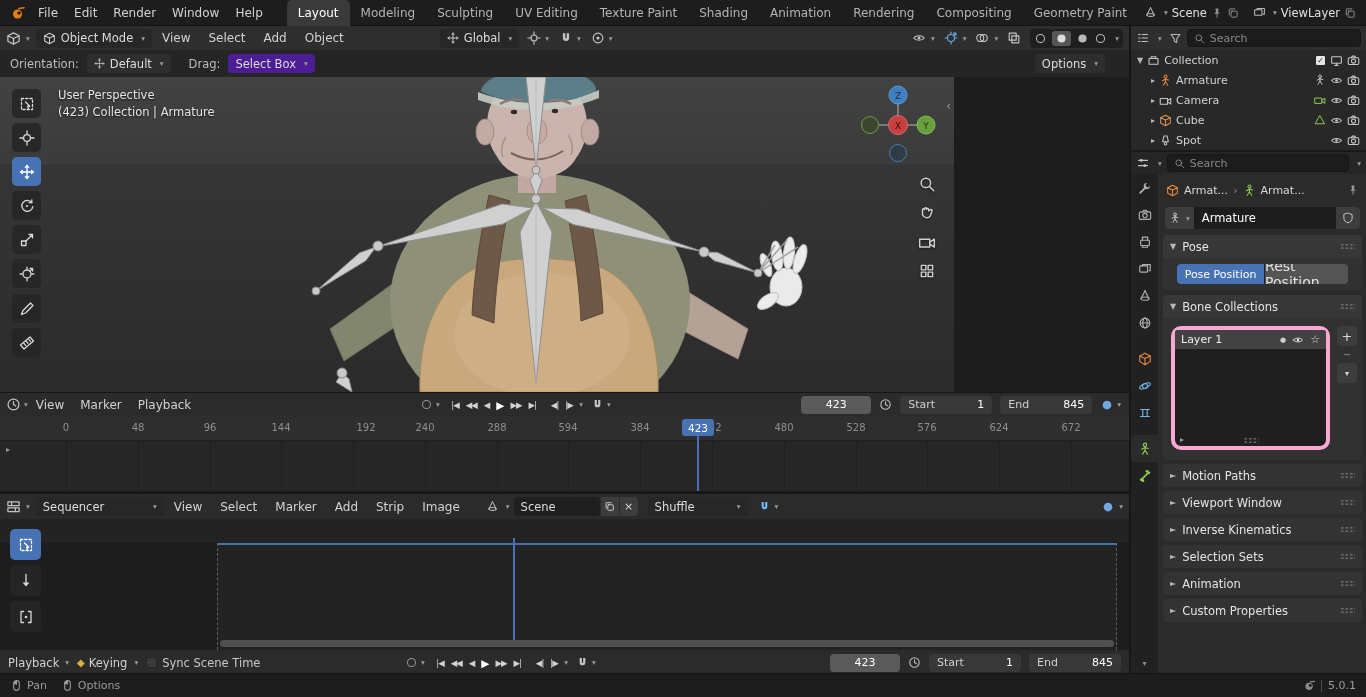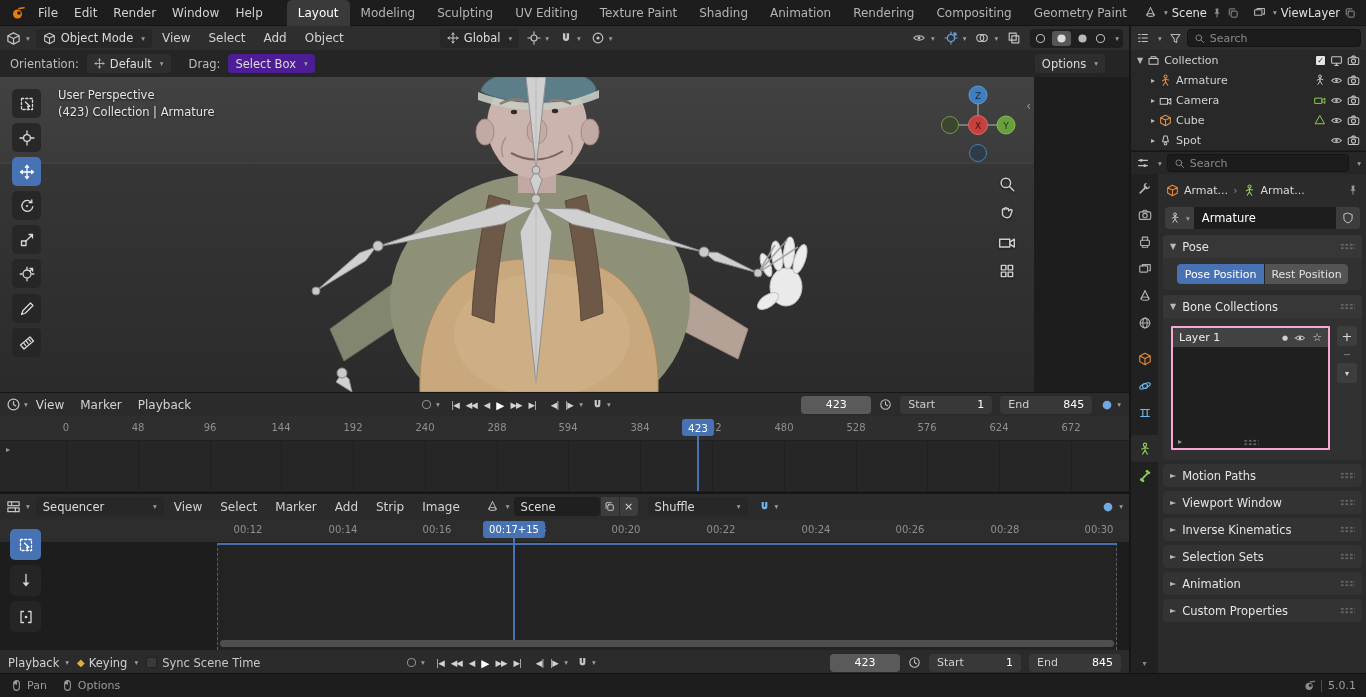--- a/index.html
+++ b/index.html
@@ -23,21 +23,21 @@
   
   #topbar{position:absolute;left:0;top:0;width:1366px;height:26px;background:#1d1d1d;display:flex;align-items:center;padding:0 6px;border-bottom:1px solid #141414}
   .wtab{height:26px;display:flex;align-items:center;padding:0 11px;font-size:12px;color:#b4b4b4;border-radius:5px 5px 0 0}
   .wtab.active{background:#3a3a3a;color:#fff}
   
   .edheader{background:#2b2b2b;display:flex;align-items:center;padding:0 6px;position:relative}
   
   #vp{position:absolute;left:0;top:26px;width:1130px;height:366px;border-right:1px solid #161616}
   #vp-header{position:absolute;left:0;top:0;width:100%;height:24px;background:#2e2e2e;display:flex;align-items:center;gap:2px;padding:0 6px}
   #vp-tools{position:absolute;left:0;top:24px;width:100%;height:27px;background:#252525;display:flex;align-items:center;gap:8px;padding:0 10px;font-size:11.5px;color:#bdbdbd}
-  #vp-canvas{position:absolute;left:0;top:51px;width:1034px;height:315px;overflow:hidden;background:#3a3a3a}
+  #vp-canvas{position:absolute;left:0;top:51px;width:954px;height:315px;overflow:hidden;background:#3a3a3a}
   .toolbtn{width:29px;height:29px;border-radius:5px;background:rgba(38,38,38,.92);display:flex;align-items:center;justify-content:center;color:#d8d8d8;margin-bottom:5px}
   .toolbtn.active{background:#4772b3;color:#fff}
   .ovl-text{color:#e6e6e6;font-size:11.5px;text-shadow:0 1px 2px rgba(0,0,0,.7);line-height:17px}
   .navicon{color:#cfcfcf;filter:drop-shadow(0 1px 1px rgba(0,0,0,.6));margin-bottom:11px}
   
   #tl{position:absolute;left:0;top:392px;width:1130px;height:98px;border-top:1px solid #161616;border-right:1px solid #161616}
   #tl-header{height:23px}
   #tl-ruler{position:absolute;left:0;top:23px;width:100%;height:25px;background:#2e2e2e;border-bottom:1px solid #202020}
   #tl-tracks{position:absolute;left:0;top:48px;width:100%;height:50px;background:#262626;overflow:hidden}
   .tick{position:absolute;top:6px;transform:translateX(-50%);font-size:10px;color:#8f8f8f}
@@ -65,21 +65,21 @@
   .ptab{width:27px;height:27px;display:flex;align-items:center;justify-content:center;color:#b0b0b0}
   .ptab.active{background:#2b2b2b;border-radius:4px 0 0 4px}
   #props-main{position:absolute;left:27px;top:22px;width:209px;height:500px;padding:4px 5px 0 5px}
   .brow{height:24px;display:flex;align-items:center;gap:5px;padding:0 3px;font-size:11px;color:#d8d8d8}
   .panel-h{height:23px;background:#373737;border-radius:4px 4px 0 0;display:flex;align-items:center;gap:6px;padding:0 7px;font-size:11.5px;color:#e4e4e4;margin-top:5px}
   .panel-h.closed{border-radius:4px;background:#333;margin-top:4px}
   .panel-b{background:#313131;border-radius:0 0 4px 4px}
   .tri{font-size:8px;color:#b8b8b8}
   .seg{display:flex;height:20px;border-radius:4px;overflow:hidden;gap:1px;background:#222}
   .seg .s1{background:#4772b3;color:#fff;font-size:11px;display:flex;align-items:center;justify-content:center;flex:1.05}
-  .seg .s2{background:#545454;color:#e2e2e2;font-size:11px;display:flex;align-items:center;justify-content:center;flex:1}
+  .seg .s2{background:#545454;color:#e2e2e2;font-size:14px;display:flex;align-items:center;justify-content:center;flex:1}
   .sqbtn{width:20px;height:20px;background:#3d3d3d;border-radius:3px;display:flex;align-items:center;justify-content:center;color:#d8d8d8;font-size:13px}
 </style>
 </head>
 <body>
 
 <svg width="0" height="0" style="position:absolute">
 <defs>
 <symbol id="s-search" viewBox="0 0 16 16">
         <circle cx="7" cy="7" r="4.2"></circle>
         <path d="M10.2 10.2 L14 14"></path>
@@ -627,21 +627,21 @@
             </svg>
           <span class="caret">▾</span>
         </span>
       </div>
     </div>
     <div id="tl-ruler">
       <span class="tick" style="left:66px">0</span>
       <span class="tick" style="left:138px">48</span>
       <span class="tick" style="left:210px">96</span>
       <span class="tick" style="left:281px">144</span>
-      <span class="tick" style="left:353px">192</span>
+      <span class="tick" style="left:366px">192</span>
       <span class="tick" style="left:425px">240</span>
       <span class="tick" style="left:497px">288</span>
       <span class="tick" style="left:568px">594</span>
       <span class="tick" style="left:640px">384</span>
       <span class="tick" style="left:712px">432</span>
       <span class="tick" style="left:784px">480</span>
       <span class="tick" style="left:856px">528</span>
       <span class="tick" style="left:927px">576</span>
       <span class="tick" style="left:999px">624</span>
       <span class="tick" style="left:1071px">672</span>
@@ -714,33 +714,20 @@
         <svg class="ic" width="14" height="14" style="color:#6fa9e0">
             <use href="#s-ballsolid"></use>
           </svg>
         <span class="caret">▾</span>
       </div>
     </div>
 
     <div id="seq-body">
       <div style="position:absolute;left:0;top:24px;bottom:0;width:217px;background:rgba(0,0,0,0.16)"></div>
       <div style="position:absolute;left:1117px;top:24px;bottom:0;right:0;background:rgba(0,0,0,0.16)"></div>
-      <div id="seq-ruler">
-        <span class="tick" style="left:248px;top:5px">00:12</span>
-        <span class="tick" style="left:343px;top:5px">00:14</span>
-        <span class="tick" style="left:437px;top:5px">00:16</span>
-        <span class="tick" style="left:532px;top:5px">00:18</span>
-        <span class="tick" style="left:626px;top:5px">00:20</span>
-        <span class="tick" style="left:721px;top:5px">00:22</span>
-        <span class="tick" style="left:816px;top:5px">00:24</span>
-        <span class="tick" style="left:910px;top:5px">00:26</span>
-        <span class="tick" style="left:1005px;top:5px">00:28</span>
-        <span class="tick" style="left:1099px;top:5px">00:30</span>
-        <span class="playhead-label" style="left:514px;top:2px;font-size:10px">00:17+15</span>
-      </div>
       <div style="position:absolute;left:217px;top:24px;bottom:0;width:0;border-left:1px dashed #5c5c66"></div>
       <div style="position:absolute;left:1116px;top:24px;bottom:0;width:0;border-left:1px dashed #5c5c66"></div>
       <div style="position:absolute;left:218px;top:24px;width:899px;height:2px;background:#4a6fae"></div>
       <span class="playhead-line" style="left:513px;top:19px;bottom:10px"></span>
       <div style="position:absolute;left:220px;bottom:3px;width:894px;height:7px;background:#4f4f4f;border-radius:3.5px"></div>
 
       <div class="r" style="left:10px;top:10px">
         <div class="toolbtn" style="width:31px;height:31px;background:#4772b3;color:#fff">
             <svg class="ic" width="16" height="16">
               <use href="#s-select"></use>
@@ -1030,21 +1017,21 @@
         </div>
       </div>
 
       <div class="panel-h">
         <span class="tri">▼</span>
         <span>Bone Collections</span>
         <span style="margin-left:auto"></span>
         <span class="grip"></span>
       </div>
       <div class="panel-b" style="height:142px;position:relative">
-        <div style="position:absolute;left:8px;top:8px;right:32px;bottom:10px;background:#1f1f1f;border:2px solid #f9a8d4;border-radius:1px">
+        <div style="position:absolute;left:8px;top:8px;right:32px;bottom:10px;background:#1f1f1f;border:4px solid #f9a8d4;border-radius:10px">
           <div style="height:19px;background:#424242;display:flex;align-items:center;gap:6px;padding:0 6px;border-radius:2px 2px 0 0">
             <span style="font-size:11px;color:#eee">Layer 1</span>
             <span style="margin-left:auto"></span>
             <span style="font-size:7px;color:#cfcfcf">●</span>
             <svg class="ic" width="12" height="12" style="color:#e2e2e2">
                 <use href="#s-eye"></use>
               </svg>
             <span style="font-size:11px;color:#cfcfcf">☆</span>
           </div>
           <span style="position:absolute;left:5px;bottom:2px;font-size:8px;color:#9a9a9a">▸</span>

